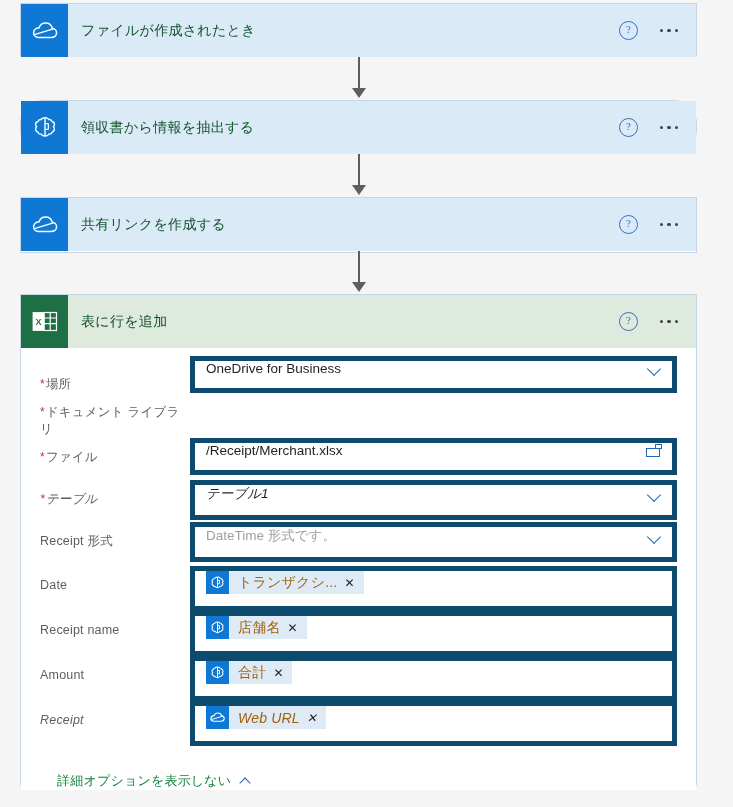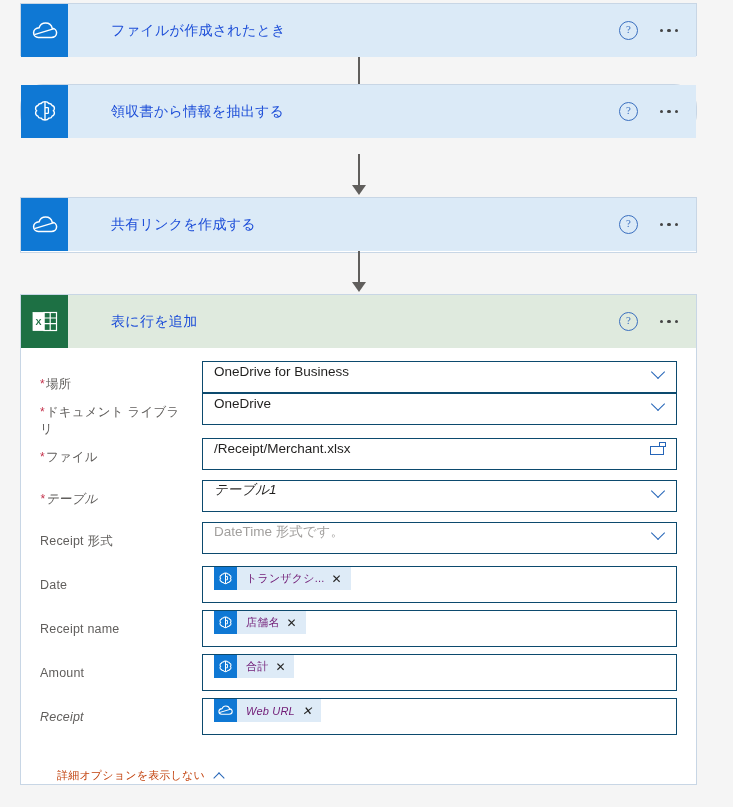--- a/index.html
+++ b/index.html
@@ -47,23 +47,23 @@
     align-items: center;
     justify-content: center;
   }
   .card.excel .card-icon {
     background: #1d7044;
   }
   .card-title {
     flex: 1 1 auto;
     display: flex;
     align-items: center;
-    padding-left: 43px;
+    padding-left: 13px;
     font-size: 14px;
-    color: #1d4ed8;
+    color: #14532d;
     letter-spacing: .3px;
   }
   .card-actions {
     display: flex;
     align-items: center;
     padding-right: 18px;
     gap: 22px;
   }
   .help-icon {
     width: 17px;
@@ -132,29 +132,28 @@
     letter-spacing: .2px;
   }
   .req {
     color: #c4314b;
     margin-right: 1px;
     font-size: 12px;
   }
   .field-control {
     flex: 1 1 auto;
     box-sizing: border-box;
-    border: 1px solid #0c4a6e;
+    border: 5px solid #0c4a6e;
     background: #ffffff;
     min-height: 32px;
     display: flex;
     align-items: center;
     padding: 0 10px 12px 11px;
     font-size: 13.5px;
     color: #201f1e;
-    margin-left: 12px;
   }
   .field-value {
     flex: 1 1 auto;
     white-space: nowrap;
     overflow: hidden;
   }
   .field-value.placeholder {
     color: #a19f9d;
   }
   .chev {
@@ -214,22 +213,22 @@
   .token-icon {
     width: 23px;
     min-width: 23px;
     height: 23px;
     background: #0f78d4;
     display: flex;
     align-items: center;
     justify-content: center;
   }
   .token-label {
-    font-size: 11px;
-    color: #701a75;
+    font-size: 14px;
+    color: #a16207;
     padding: 0 7px 0 9px;
     white-space: nowrap;
     overflow: hidden;
     letter-spacing: .2px;
     text-align: center;
   }
   .token-x {
     font-size: 12px;
     color: #201f1e;
     padding-right: 9px;
@@ -238,22 +237,22 @@
   }
 
   
   .adv-row {
     display: flex;
     align-items: center;
     padding: 26px 0 0 17px;
     gap: 9px;
   }
   .adv-link {
-    color: #c2410c;
-    font-size: 11px;
+    color: #15803d;
+    font-size: 13px;
     letter-spacing: .2px;
   }
   .adv-chev {
     width: 11px;
     height: 8px;
     position: relative;
   }
   .adv-chev::before {
     content: "";
     position: absolute;
@@ -289,21 +288,21 @@
           </div>
       </div>
     </div>
   </div>
 
   <div class="connector" style="top:57px;height:42px;">
     <div class="stem" style="height:33px;"></div>
     <div class="head" style="top:31px;"></div>
   </div>
 
-  <div class="card" style="top:84px;height:53px;border-radius:23px;">
+  <div class="card" style="top:100px;height:53px;border-radius:23px;">
     <div class="card-header">
       <div class="card-icon">
         <svg width="22" height="24" viewBox="0 0 22 24" aria-hidden="true">
           <path d="M11 1.6c-2 0-3.3 1-3.9 1.9-1.5-.2-2.8.7-3.2 2-1.4.4-2.3 1.6-2.3 3 0 .9.4 1.7 1 2.3-.6.6-1 1.4-1 2.3 0 1.4.9 2.6 2.3 3 .4 1.3 1.7 2.2 3.2 2 .6.9 1.9 1.9 3.9 1.9s3.3-1 3.9-1.9c1.5.2 2.8-.7 3.2-2 1.4-.4 2.3-1.6 2.3-3 0-.9-.4-1.7-1-2.3.6-.6 1-1.4 1-2.3 0-1.4-.9-2.6-2.3-3-.4-1.3-1.7-2.2-3.2-2C14.3 2.6 13 1.6 11 1.6z" fill="none" stroke="#ffffff" stroke-width="1.4"></path>
           <path d="M11 1.8 V20" fill="none" stroke="#ffffff" stroke-width="1.4"></path>
           <path d="M11 7.6h3.4M11 13.4h3.4M14.4 7.6v5.8" fill="none" stroke="#ffffff" stroke-width="1.3"></path>
         </svg>
       </div>
       <div class="card-title">領収書から情報を抽出する</div>
       <div class="card-actions">
@@ -373,24 +372,20 @@
       <div class="field-row" style="min-height:45px;align-items:flex-end;">
         <div class="field-label"><span class="req">*</span><span>場所</span></div>
         <div class="field-control">
           <span class="field-value">OneDrive for Business</span>
           <span class="chev"></span>
         </div>
       </div>
 
       <div class="field-row" style="min-height:42px;">
         <div class="field-label"><span class="req">*</span><span>ドキュメント ライブラリ</span></div>
-        <div class="field-control">
-          <span class="field-value">OneDrive</span>
-          <span class="chev"></span>
-        </div>
       </div>
 
       <div class="field-row" style="min-height:42px;">
         <div class="field-label"><span class="req">*</span><span>ファイル</span></div>
         <div class="field-control">
           <span class="field-value">/Receipt/Merchant.xlsx</span>
           <span class="folder-icon"></span>
         </div>
       </div>
 

